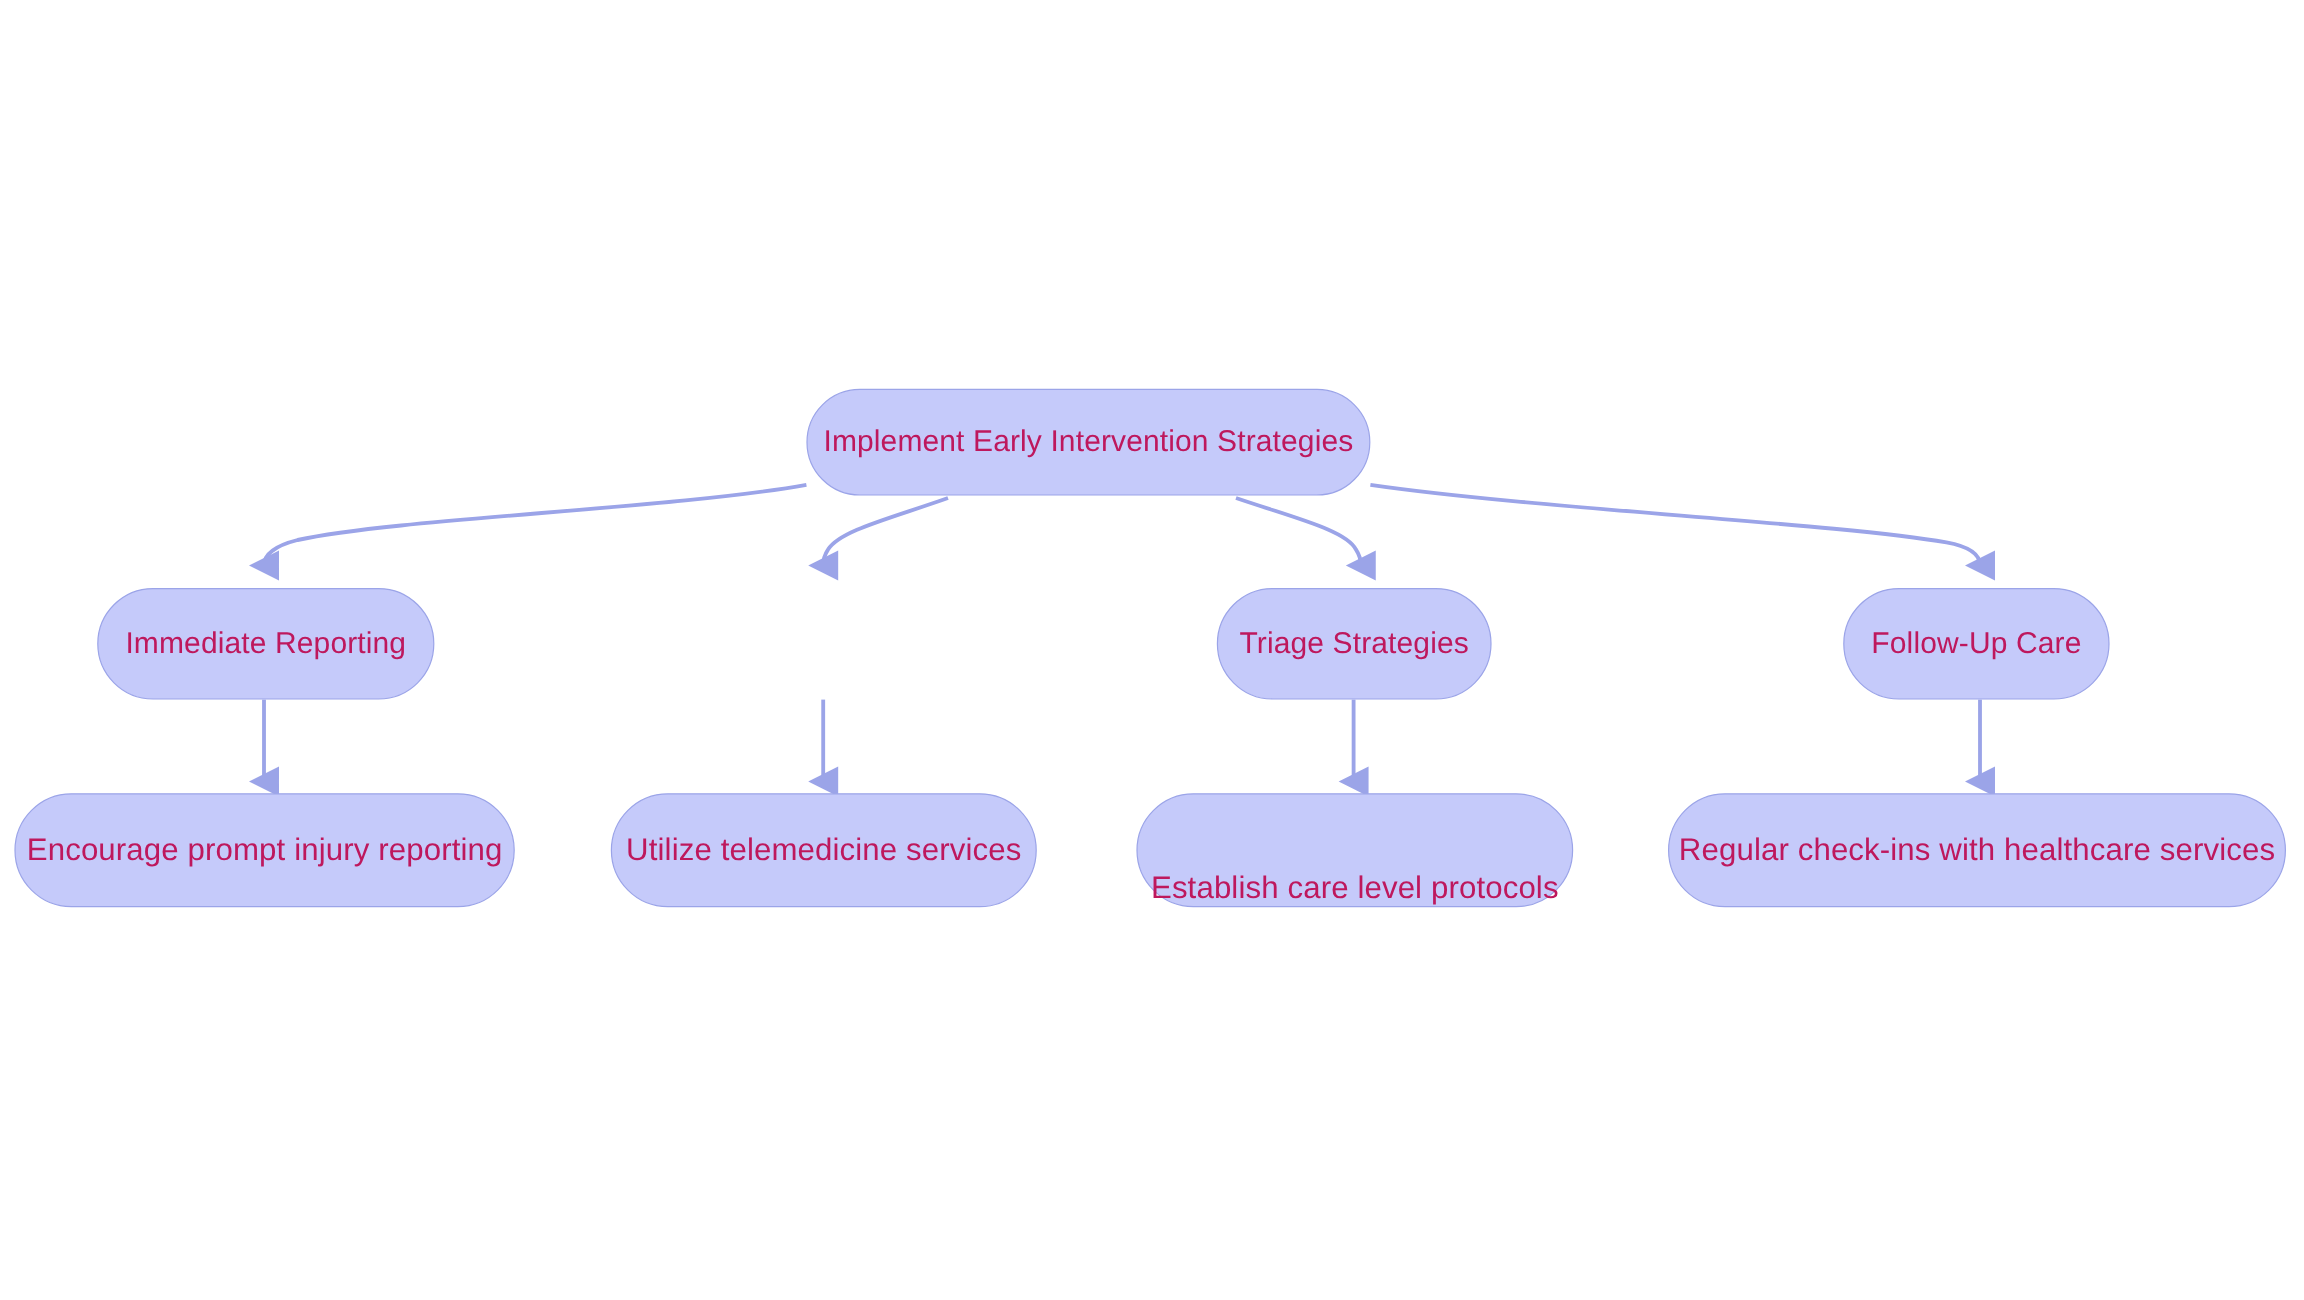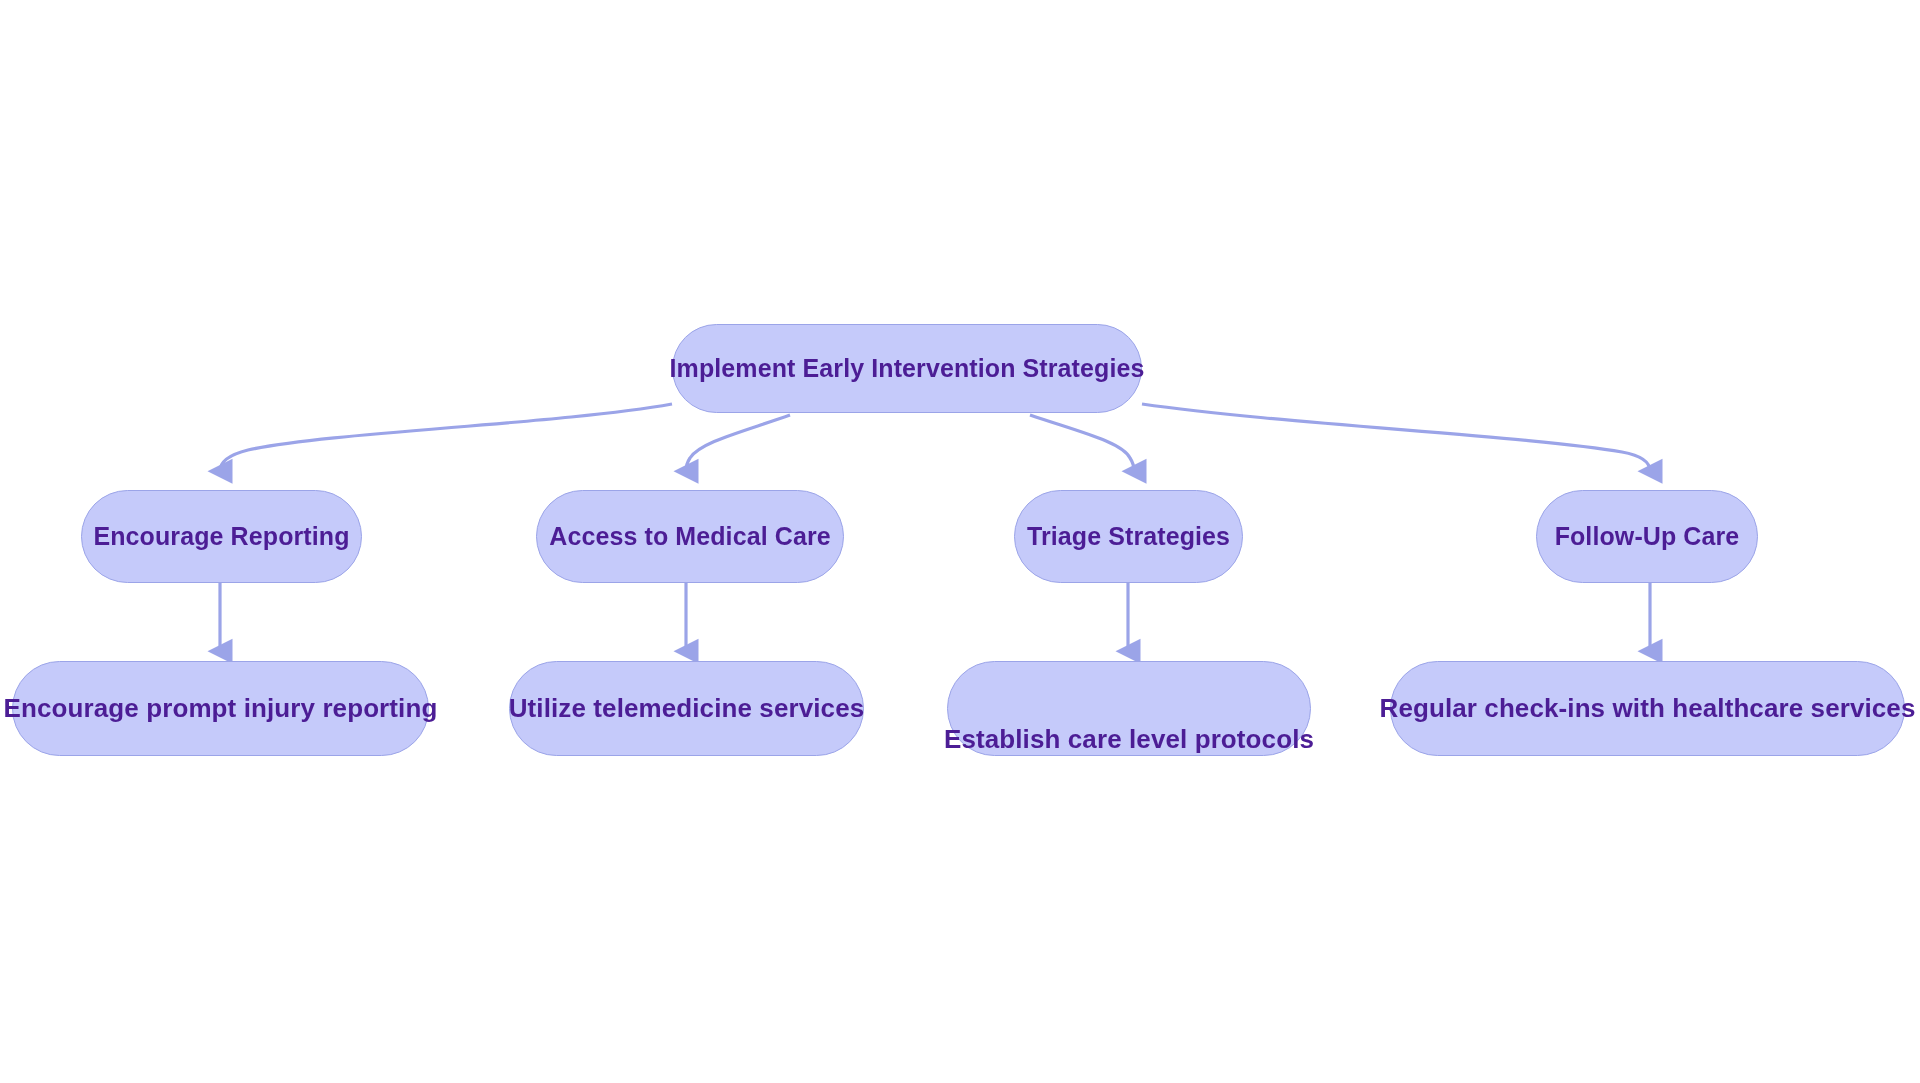--- a/index.html
+++ b/index.html
@@ -33,22 +33,22 @@
     border-radius: 999px;
     display: flex;
     align-items: center;
     justify-content: center;
     color: #2a2ab5;
     letter-spacing: 0.1px;
     white-space: nowrap;
     z-index: 2;
   }
   .node-label {
-    color: #4c1d95;
-    font-weight: 700;
+    color: #be185d;
+    font-weight: 400;
   }
   .root-node {
     font-size: 25px;
   }
   .mid-node {
     font-size: 25px;
   }
   .leaf-node {
     font-size: 26px;
   }
@@ -93,26 +93,23 @@
     <g>
       <path d="M 1650 583 L 1650 651" fill="none" stroke="#9ba4e8" stroke-width="3.2" marker-end="url(#arrowhead)"></path>
     </g>
   </svg>
 
   <div class="node root-node" style="left:672px; top:324px; width:470px; height:89px;">
     <span class="node-label">Implement Early Intervention Strategies</span>
   </div>
 
   <div class="node mid-node" style="left:81px; top:490px; width:281px; height:93px;">
-    <span class="node-label">Encourage Reporting</span>
+    <span class="node-label">Immediate Reporting</span>
   </div>
 
-  <div class="node mid-node" style="left:536px; top:490px; width:308px; height:93px;">
-    <span class="node-label">Access to Medical Care</span>
-  </div>
 
   <div class="node mid-node" style="left:1014px; top:490px; width:229px; height:93px;">
     <span class="node-label">Triage Strategies</span>
   </div>
 
   <div class="node mid-node" style="left:1536px; top:490px; width:222px; height:93px;">
     <span class="node-label">Follow-Up Care</span>
   </div>
 
   <div class="node leaf-node" style="left:12px; top:661px; width:417px; height:95px;">

